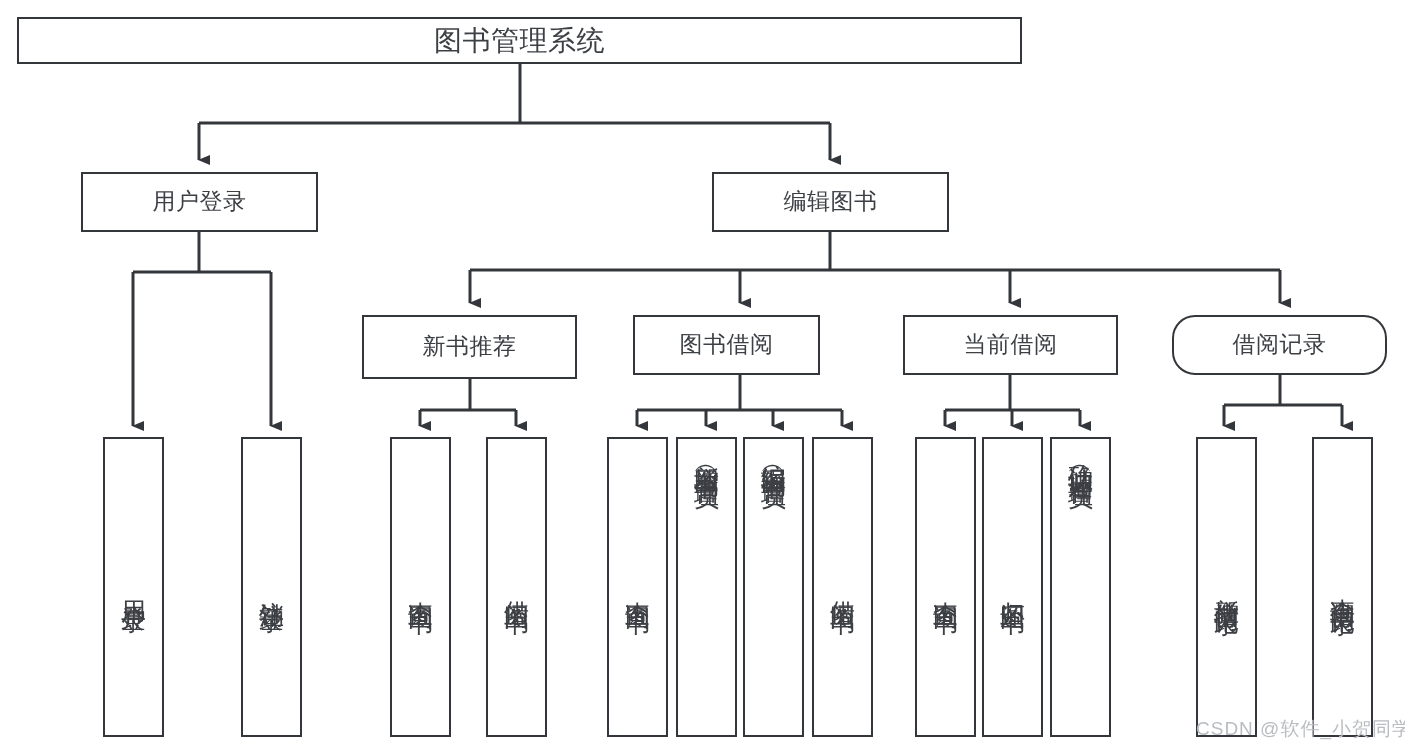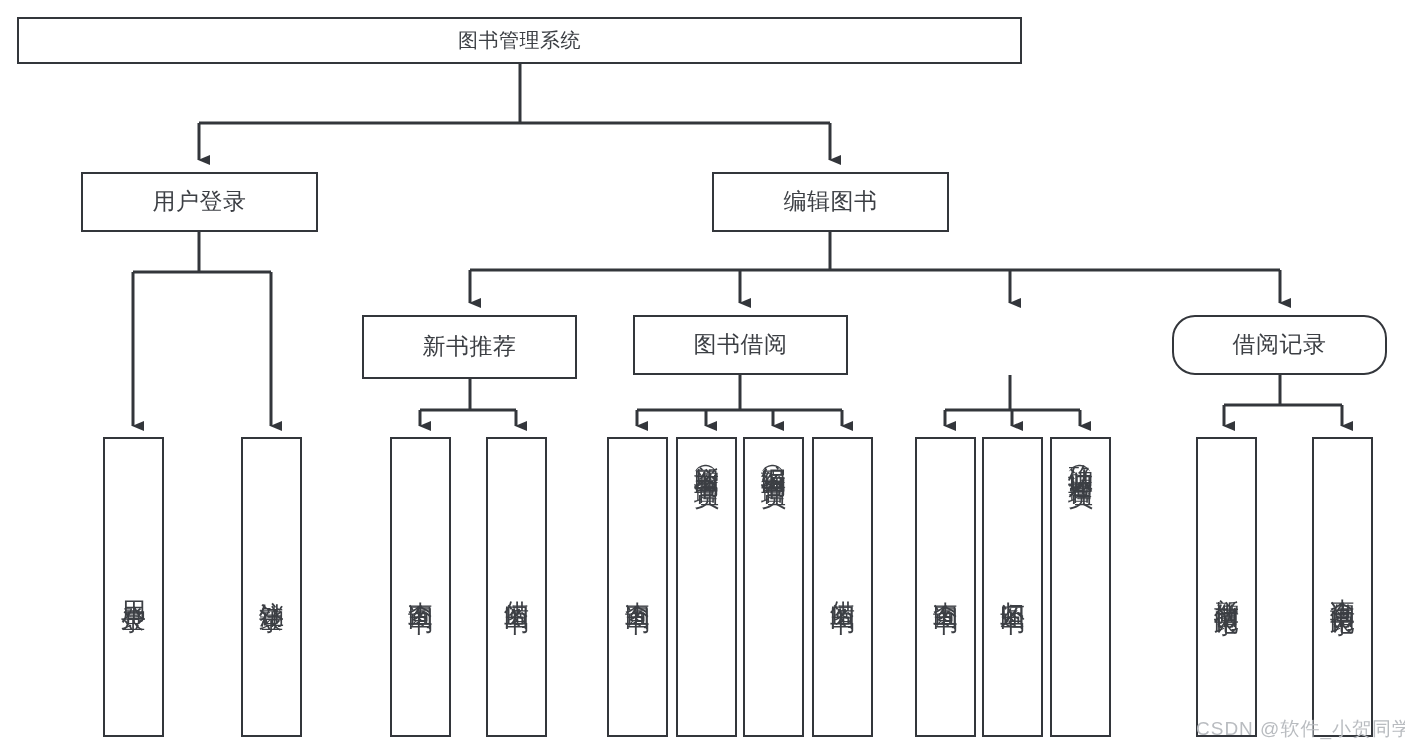--- a/index.html
+++ b/index.html
@@ -42,21 +42,21 @@
     text-align: center;
     line-height: 1.18;
     letter-spacing: 0.5px;
   }
   
   .node.h .label {
     font-size: 23px;
     white-space: nowrap;
   }
   .node.root .label {
-    font-size: 20px;
+    font-size: 28px;
   }
   
   .node.v {
     align-items: flex-start;
     justify-content: center;
     padding-top: 6px;
   }
   .node.v .label {
     writing-mode: vertical-rl;
     text-orientation: upright;
@@ -144,22 +144,25 @@
   <div class="node h" style="left:81px; top:172px; width:237px; height:60px;">
     <span class="label">用户登录</span>
   </div>
   <div class="node h" style="left:712px; top:172px; width:237px; height:60px;">
     <span class="label">编辑图书</span>
   </div>
 
   <div class="node h" style="left:362px; top:315px; width:215px; height:64px;">
     <span class="label">新书推荐</span>
   </div>
-  <div class="node h" style="left:633px; top:315px; width:215px; height:60px;">
+  <div class="node h" style="left:633px; top:315px; width:187px; height:60px;">
     <span class="label">图书借阅</span>
+  </div>
+  <div class="node h" style="left:903px; top:315px; width:215px; height:60px;">
+    <span class="label">当前借阅</span>
   </div>
   <div class="node h" style="left:1172px; top:315px; width:215px; height:60px;border-radius:23px;">
     <span class="label">借阅记录</span>
   </div>
 
   <div class="node v center" style="left:103px; top:437px; width:61px; height:300px;">
     <span class="label">用户登录</span>
   </div>
   <div class="node v center" style="left:241px; top:437px; width:61px; height:300px;">
     <span class="label">注销登录</span>

